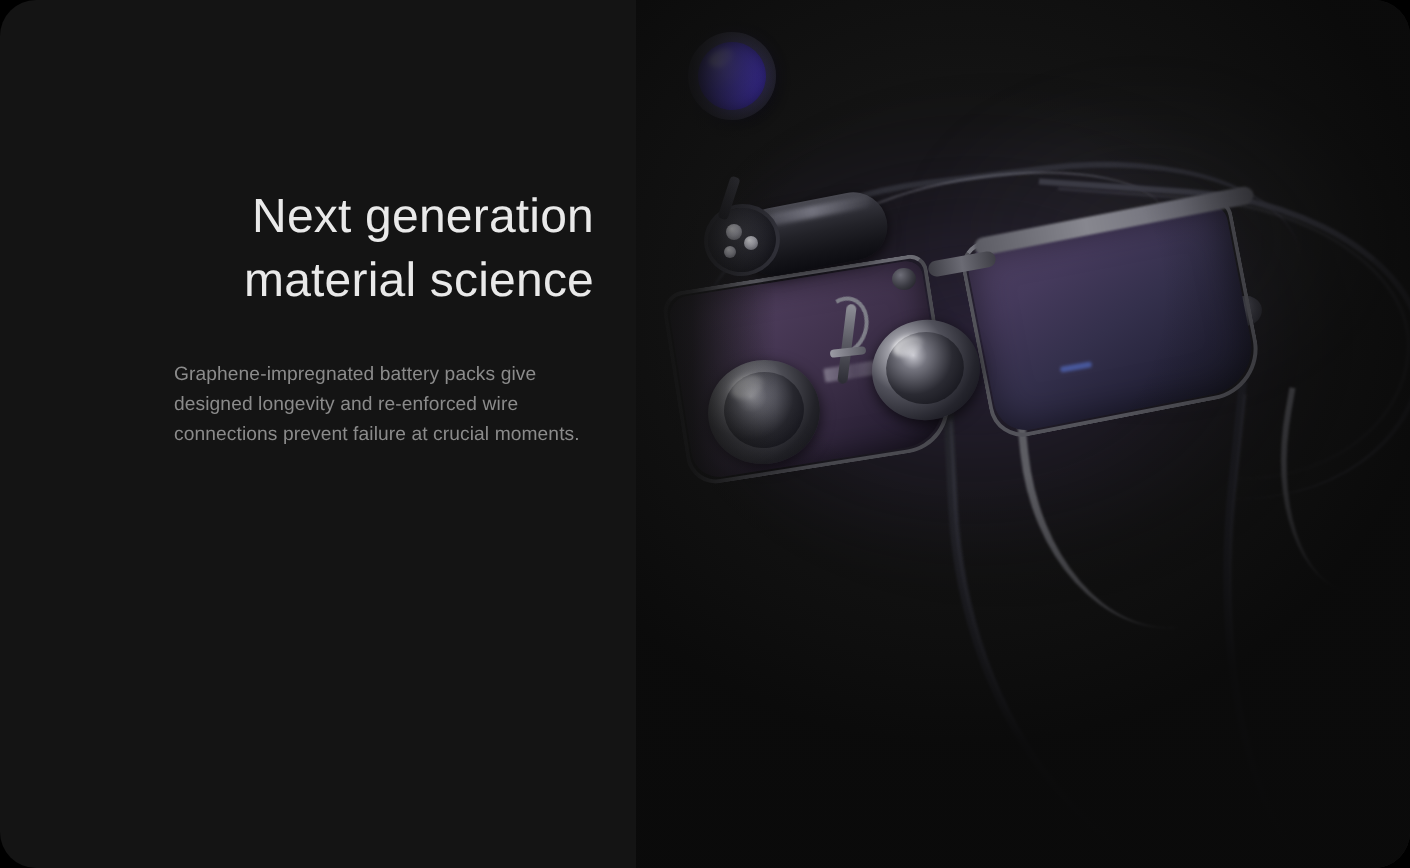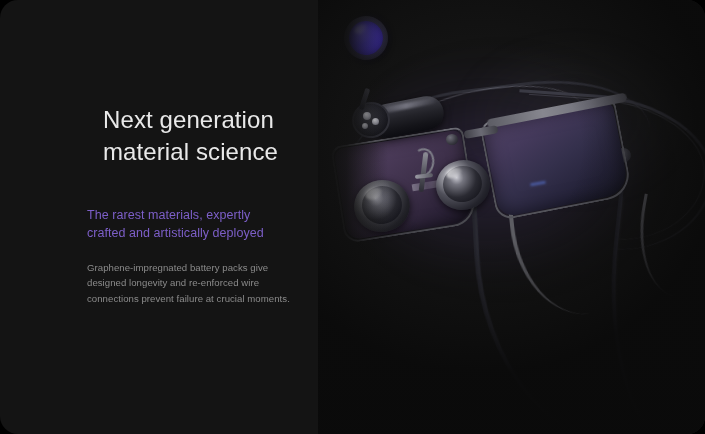--- a/index.html
+++ b/index.html
@@ -31,22 +31,23 @@
     top: 88px;
     width: 215px;
   }
 
   #heading {
     font-size: 24px;
     font-weight: 300;
     line-height: 1.33;
     color: #e9e9e9;
     letter-spacing: 0.1px;
-    margin: 16px;
+    margin: 5px;
     white-space: pre-line;
+    text-align: right;
   }
 
   #subheading {
     font-size: 12.5px;
     font-weight: 400;
     line-height: 1.42;
     color: #7d5fc9;
     margin: 0;
     padding-top: 23px;
     white-space: pre-line;
@@ -503,22 +504,20 @@
 </style>
 </head>
 <body>
 
 <div id="card">
 
   <div id="text-col">
     <h1 id="heading">Next generation
 material science</h1>
 
-    <h2 id="subheading">The rarest materials, expertly
-crafted and artistically deployed</h2>
 
 
     <p id="para-2" class="para">Graphene-impregnated battery packs give designed longevity and re-enforced wire connections prevent failure at crucial moments.</p>
   </div>
 
   <div id="photo">
 
     <div class="glow" id="glow-main"></div>
     <div class="glow" id="glow-rim"></div>
 

